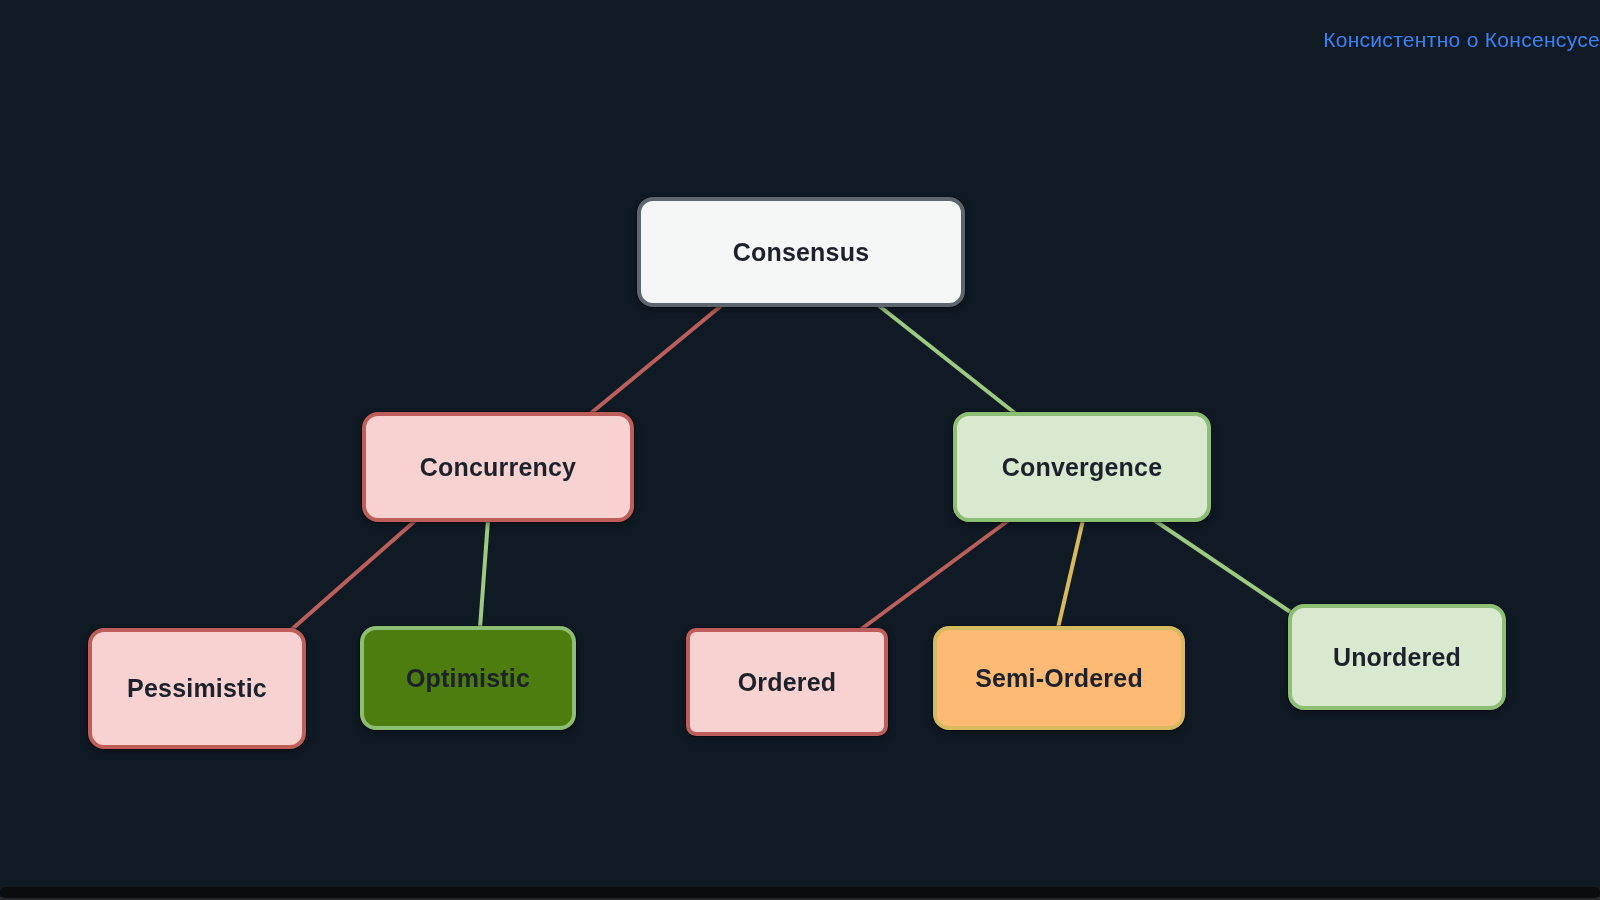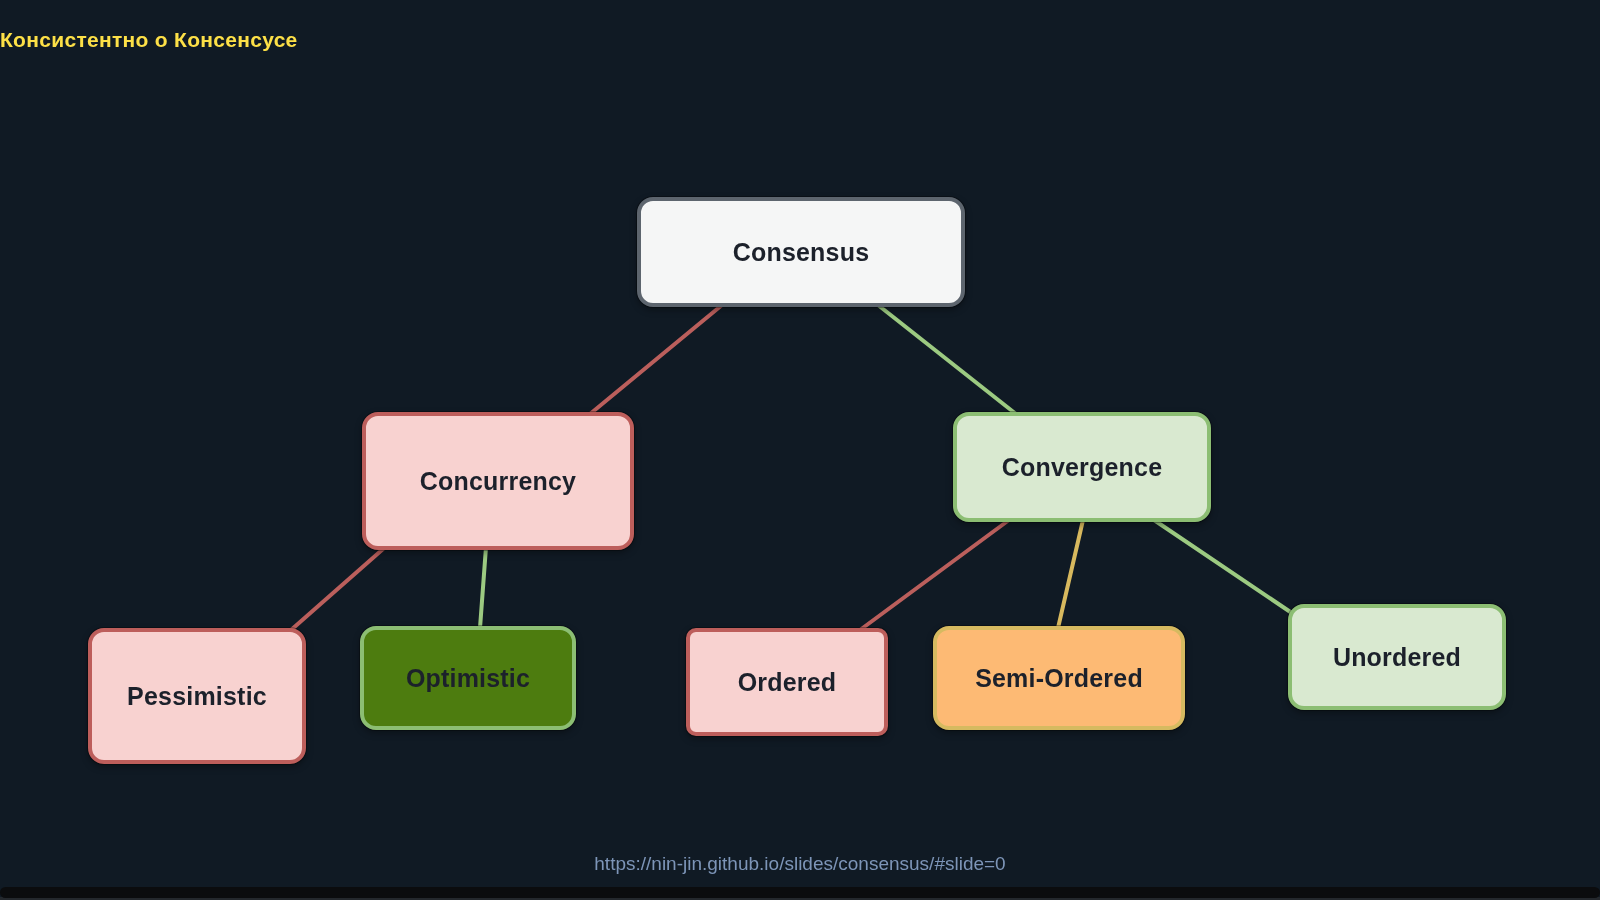--- a/index.html
+++ b/index.html
@@ -13,24 +13,24 @@
     width: 1600px;
     height: 900px;
     background: #101a24;
     overflow: hidden;
   }
   .slide-title {
     position: absolute;
     top: 28px;
     left: 0;
     width: 100%;
-    text-align: left;
-    color: #fde047;
+    text-align: right;
+    color: #3b82f6;
     font-size: 21px;
-    font-weight: 700;
+    font-weight: 400;
     letter-spacing: 0.3px;
   }
   .edges-layer {
     position: absolute;
     left: 0;
     top: 0;
     width: 1600px;
     height: 900px;
   }
   .node {
@@ -93,41 +93,40 @@
       <line x1="488" y1="520" x2="480" y2="628" stroke="#9cca81" stroke-width="4" stroke-linecap="round"></line>
       <line x1="1009" y1="520" x2="860" y2="630" stroke="#bb5f5c" stroke-width="4" stroke-linecap="round"></line>
       <line x1="1083" y1="520" x2="1058" y2="628" stroke="#d8b95e" stroke-width="4" stroke-linecap="round"></line>
       <line x1="1154" y1="520" x2="1323" y2="634" stroke="#9cca81" stroke-width="4" stroke-linecap="round"></line>
     </svg>
 
   <div id="nodes-layer">
       <div class="node" style="left: 637px; top: 197px; width: 328px; height: 110px; background: rgb(245, 246, 246); border-color: rgb(93, 101, 110);">
         <span class="node-label">Consensus</span>
       </div>
-      <div class="node" style="left: 362px; top: 412px; width: 272px; height: 138px; background: rgb(248, 210, 208); border-color: rgb(189, 94, 91);">
+      <div class="node" style="left: 362px; top: 412px; width: 272px; height: 110px; background: rgb(248, 210, 208); border-color: rgb(189, 94, 91);">
         <span class="node-label">Concurrency</span>
       </div>
       <div class="node" style="left: 953px; top: 412px; width: 258px; height: 110px; background: rgb(217, 233, 208); border-color: rgb(140, 190, 115);">
         <span class="node-label">Convergence</span>
       </div>
-      <div class="node" style="left: 88px; top: 628px; width: 218px; height: 136px; background: rgb(248, 210, 208); border-color: rgb(189, 94, 91); text-align: center;">
+      <div class="node" style="left: 88px; top: 628px; width: 218px; height: 121px; background: rgb(248, 210, 208); border-color: rgb(189, 94, 91); text-align: center;">
         <span class="node-label">Pessimistic</span>
       </div>
       <div class="node" style="left: 360px; top: 626px; width: 216px; height: 104px; background: #4d7c0f; border-color: rgb(140, 190, 115);">
         <span class="node-label">Optimistic</span>
       </div>
       <div class="node" style="left: 686px; top: 628px; width: 202px; height: 108px; background: rgb(248, 210, 208); border-color: rgb(189, 94, 91); border-radius: 10px;">
         <span class="node-label">Ordered</span>
       </div>
       <div class="node" style="left: 933px; top: 626px; width: 252px; height: 104px; background: #fdba74; border-color: rgb(214, 186, 96);">
         <span class="node-label">Semi-Ordered</span>
       </div>
       <div class="node" style="left: 1288px; top: 604px; width: 218px; height: 106px; background: rgb(217, 233, 208); border-color: rgb(140, 190, 115);">
         <span class="node-label">Unordered</span>
       </div>
     </div>
 
-  <a class="footer-url">https://nin-jin.github.io/slides/consensus/#slide=0</a>
 
   <div class="bottom-strip"></div>
   <div class="progress-bar"></div>
 
 </div>
 
 </body></html>

